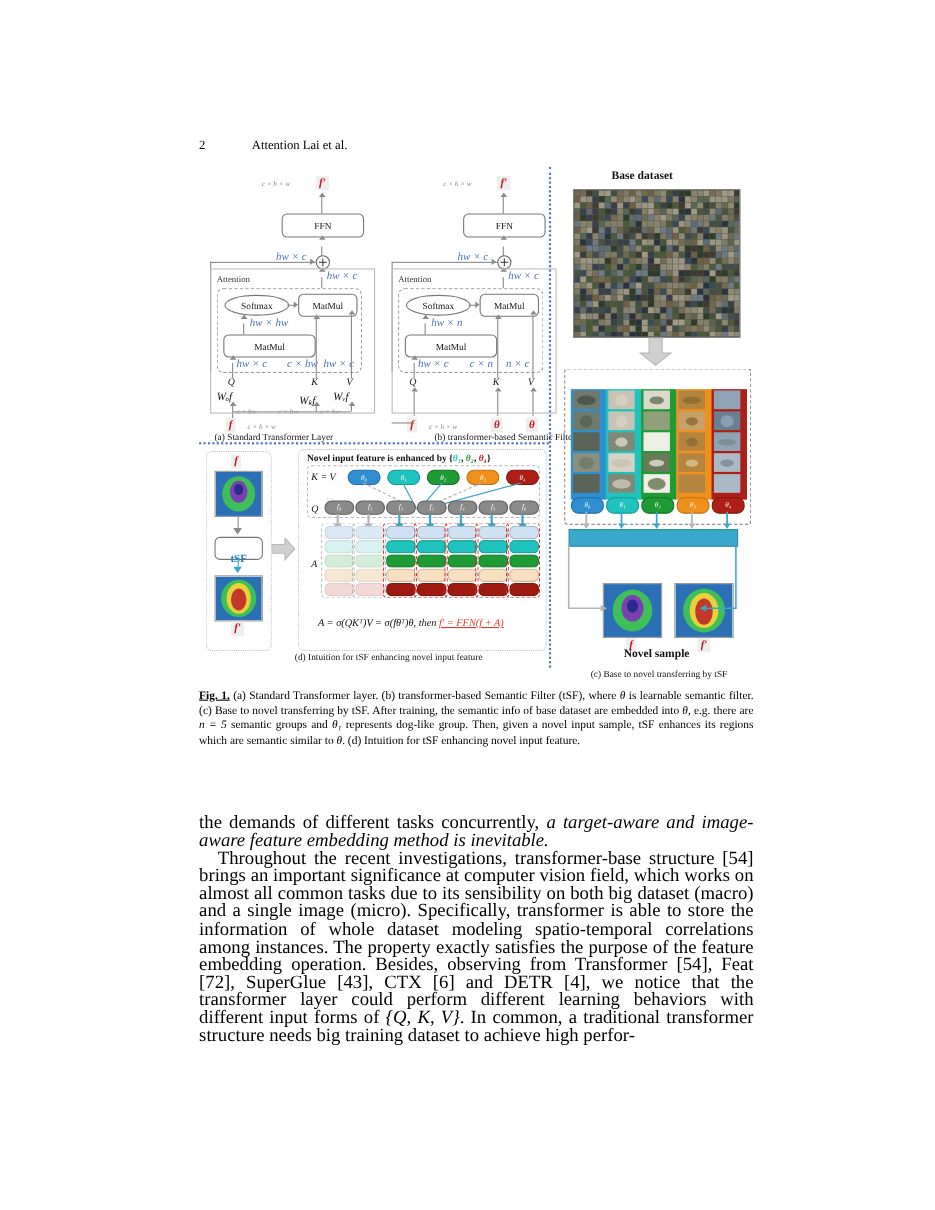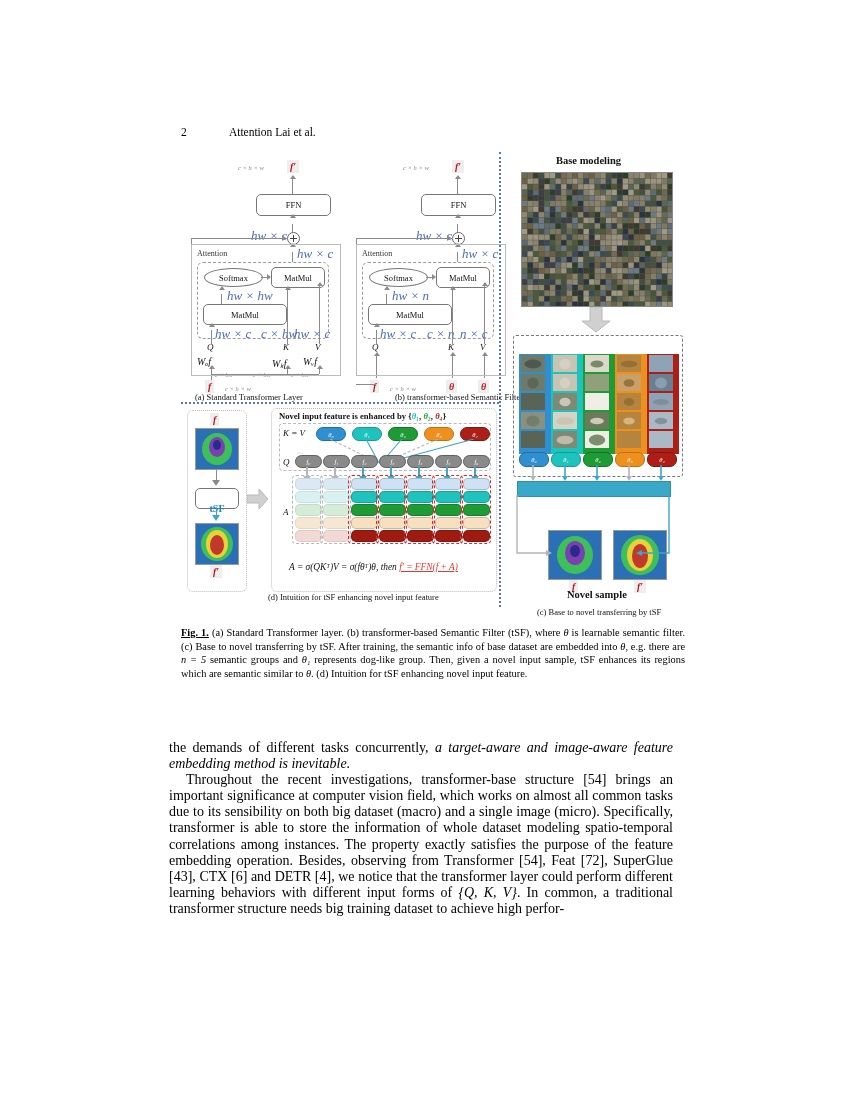--- a/index.html
+++ b/index.html
@@ -23,21 +23,21 @@
   .dotseph{position:absolute;border-top:2px dotted #5577bb;}
 
   
   .box{position:absolute;border:1px solid #777;border-radius:5px;background:#fff;
        display:flex;align-items:center;justify-content:center;font-size:8.5px;
        font-family:"Liberation Serif",serif;color:#111;}
   .ell{position:absolute;border:1px solid #777;border-radius:50%;background:#fff;
        display:flex;align-items:center;justify-content:center;font-size:8.5px;color:#111;}
   .dashbox{position:absolute;border:1px dashed #999;border-radius:6px;}
   .solidbox{position:absolute;border:1px solid #aaa;}
-  .lbl{position:absolute;font-size:13px;color:#4a6fb5;font-style:italic;white-space:nowrap;text-align:center;}
+  .lbl{position:absolute;font-size:10px;color:#4a6fb5;font-style:italic;white-space:nowrap;text-align:center;}
   .lblk{position:absolute;font-size:8px;color:#333;white-space:nowrap;}
   .lgray{position:absolute;font-size:6.5px;color:#888;font-style:italic;white-space:nowrap;}
   .sym{position:absolute;font-size:9px;font-style:italic;color:#111;white-space:nowrap;}
   .redsym{position:absolute;font-size:10px;font-style:italic;color:#c0181f;font-weight:bold;
           background:#eeeeee;padding:1px 3px;white-space:nowrap;}
   .vline{position:absolute;width:1px;background:#8a8a8a;}
   .hline{position:absolute;height:1px;background:#8a8a8a;}
   .arrowup{position:absolute;width:0;height:0;border-left:3px solid transparent;
            border-right:3px solid transparent;border-bottom:4px solid #8a8a8a;}
   .arrowright{position:absolute;width:0;height:0;border-top:3px solid transparent;
@@ -63,22 +63,22 @@
   .cell{position:absolute;border-radius:5px;}
   .dots3{position:absolute;font-size:6px;color:#999;letter-spacing:1px;}
 
   
   .caption{position:absolute;left:181px;top:626px;width:504px;
            font-size:10.4px;line-height:13.6px;text-align:justify;}
   .caption b{font-weight:bold;text-decoration:underline;}
   .it{font-style:italic;}
 
   
-  .body{position:absolute;left:169px;top:740px;width:504px;
-        font-size:14px;line-height:16.1px;text-align:justify;}
+  .body{position:absolute;left:181px;top:740px;width:504px;
+        font-size:17px;line-height:16.1px;text-align:justify;}
   .body p{margin:0;}
   .body p.ind{text-indent:17px;}
   .mathi{font-style:italic;font-family:"Liberation Serif",serif;}
 </style>
 </head>
 <body>
 
 <div class="page">
 
   <div class="runhead">
@@ -256,21 +256,21 @@
       <div class="redsym" style="left:297px;top:228px;">θ</div>
 
       <div class="hline" style="left:175px;top:232px;width:20px;"></div>
 
       <div class="solidbox" style="left:175px;top:92px;width:148px;height:130px;border-color:#bbb;"></div>
 
       <div class="paneltitle" style="left:178px;top:240px;margin-left:36px;">(b) transformer-based Semantic Filter</div>
     </div>
 
     <div>
-      <div class="bigtitle" style="left:375px;top:3px;">Base modeling</div>
+      <div class="bigtitle" style="left:375px;top:3px;">Base dataset</div>
 
       <div class="thumbgrid" style="left:340px;top:20px;width:150px;height:133px;border:1px solid #888;background:#4a4a42;">
         <svg width="150" height="133">
           <defs>
             <pattern id="mosaic" width="6" height="6" patternUnits="userSpaceOnUse">
               <rect width="6" height="6" fill="#55554a"></rect>
             </pattern>
           </defs>
           <rect width="150" height="133" fill="url(#mosaic)"></rect>
           <g id="tiles">

